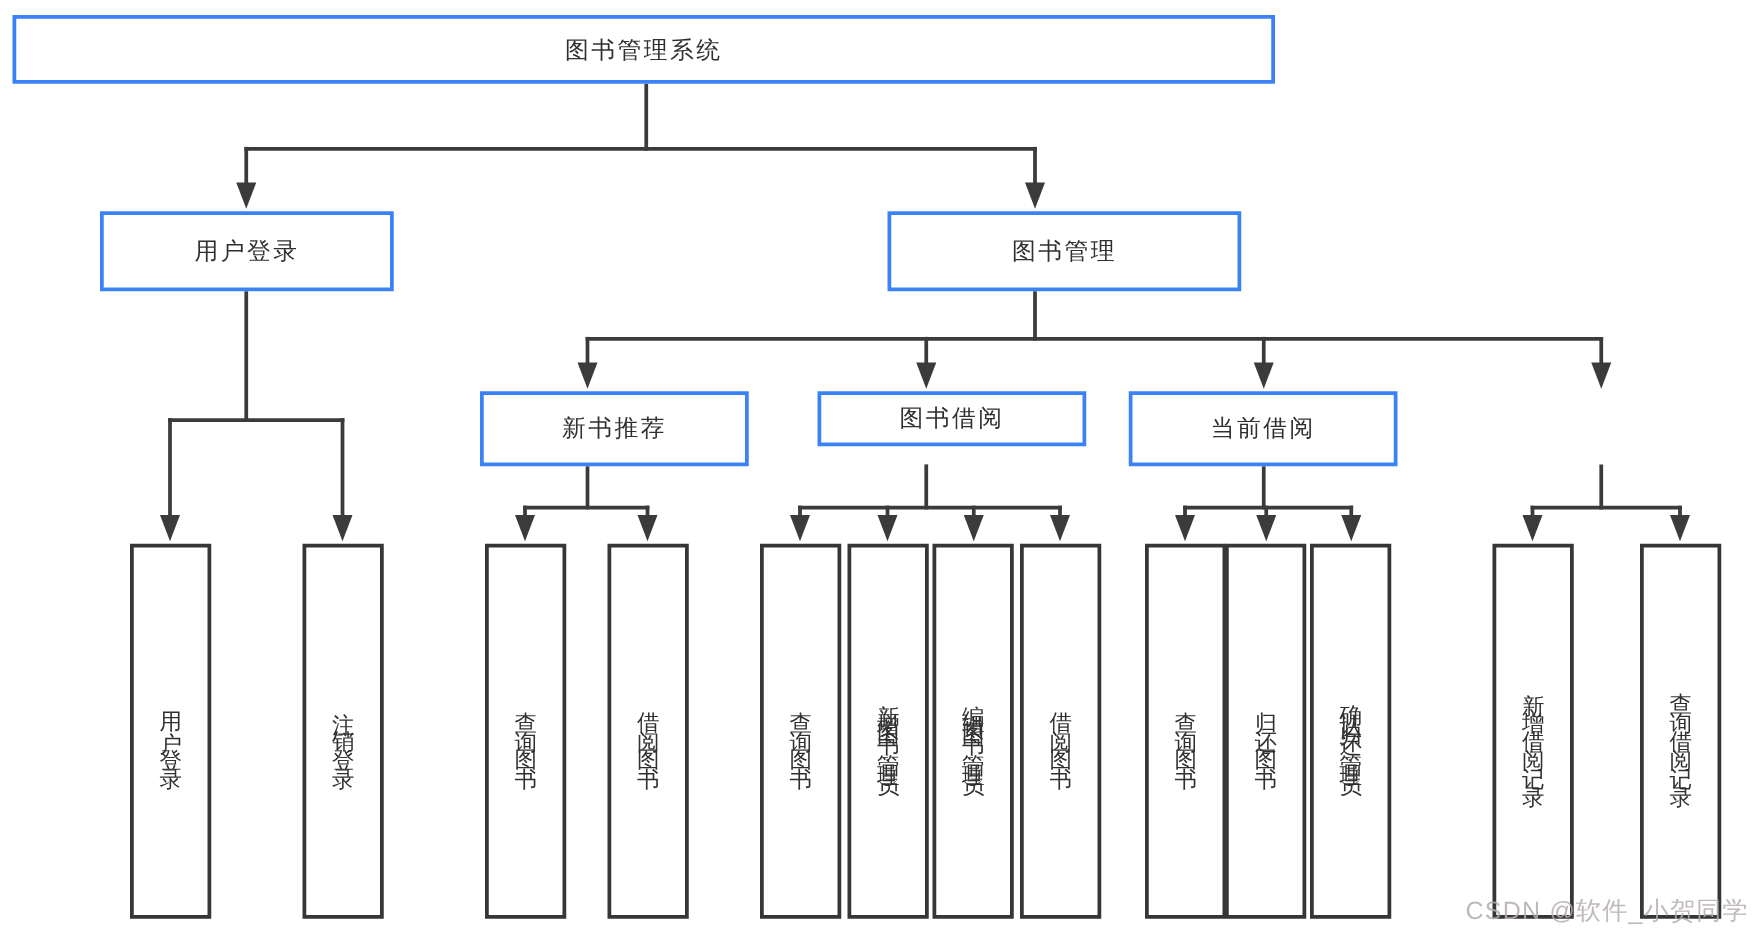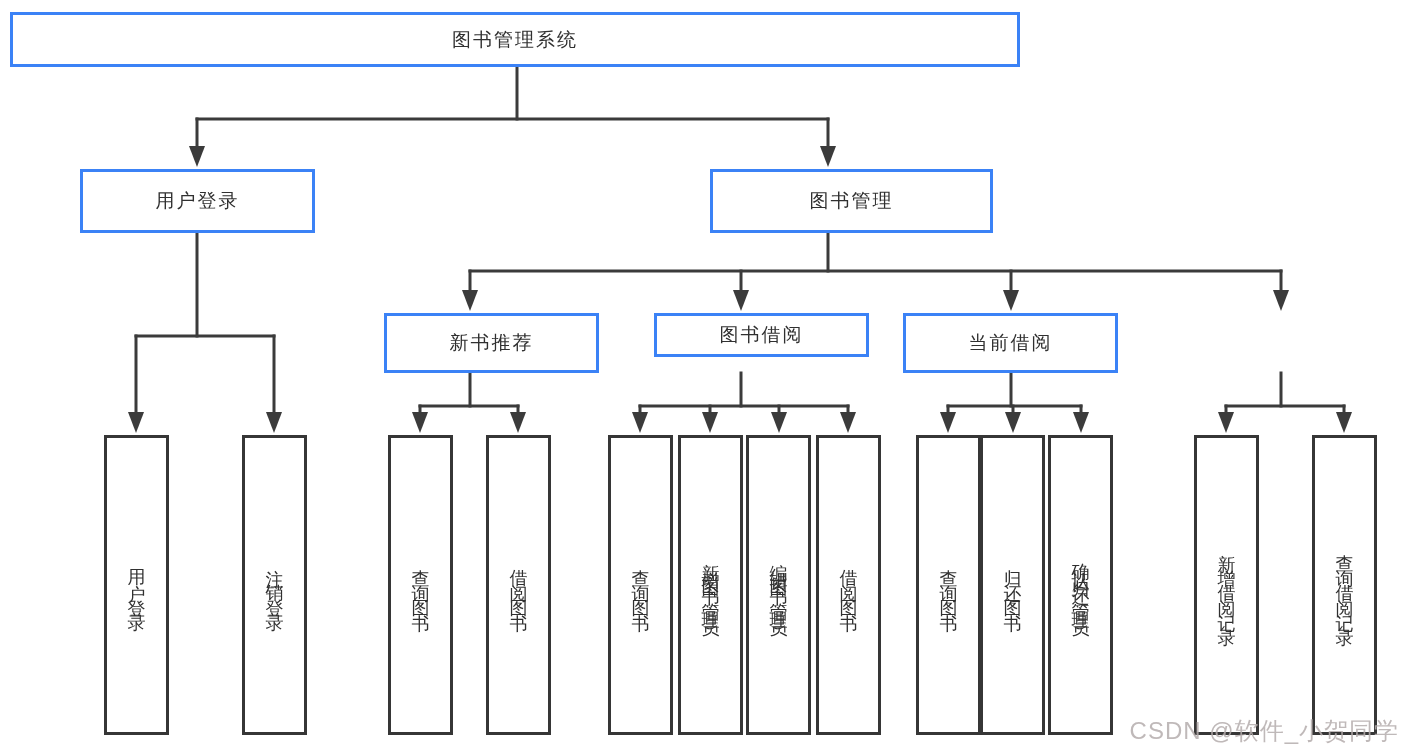--- a/index.html
+++ b/index.html
@@ -42,21 +42,21 @@
     letter-spacing:15px;
     line-height:1;
     white-space:nowrap;
   }
   .vbox.dense .vtext{
     letter-spacing:8px;
   }
   #watermark{
     position:absolute;
     top:715px;right:6px;
-    font-size:24px;
+    font-size:20px;
     letter-spacing:1px;
     z-index:3;
     opacity:0.85;
     margin-left:48px;
   }
 </style>
 </head>
 <body>
 
 <div id="stage">

